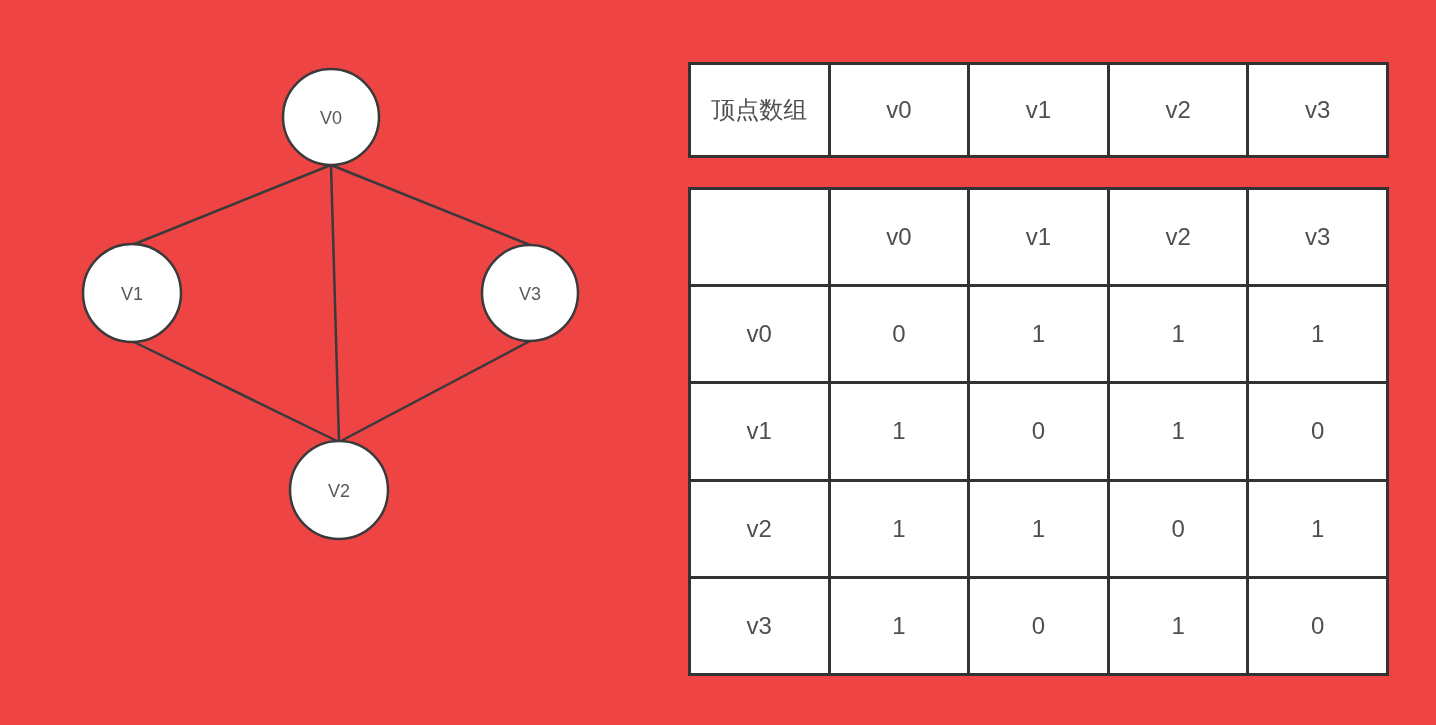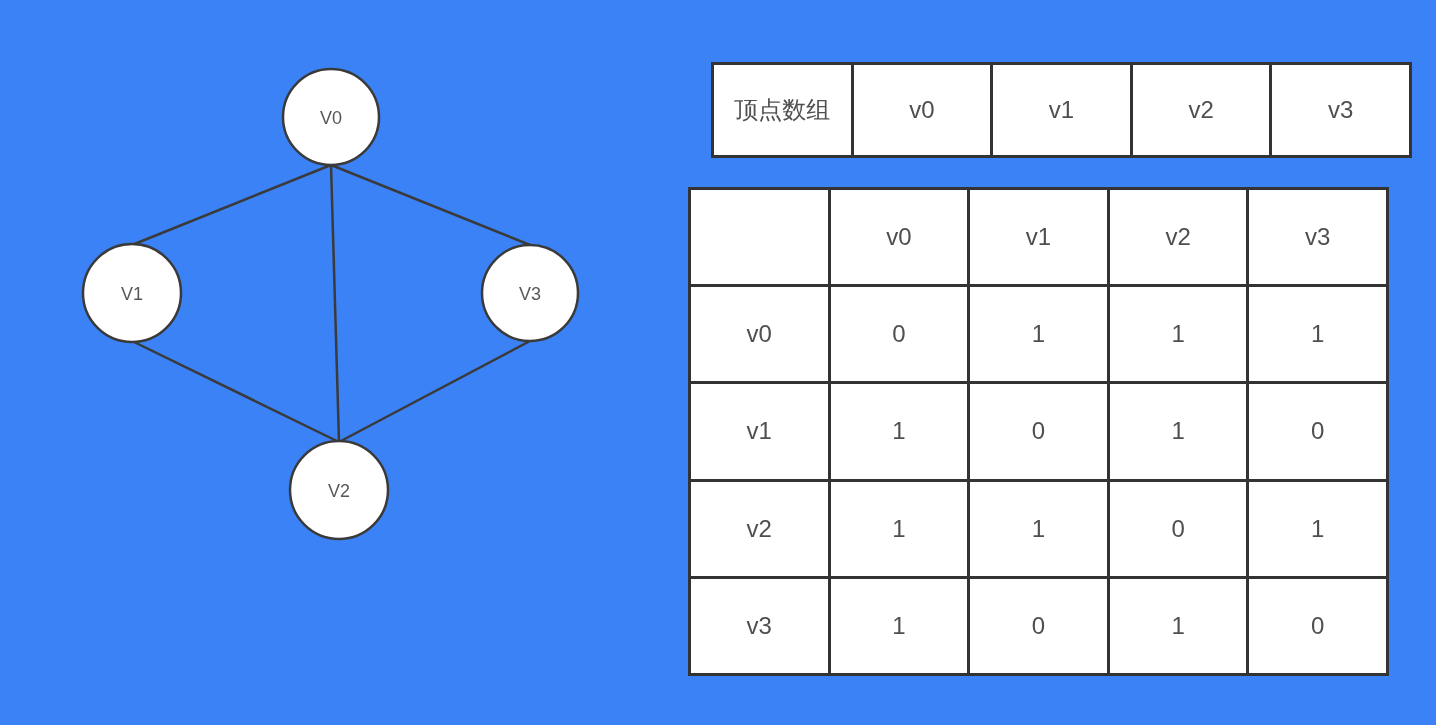--- a/index.html
+++ b/index.html
@@ -1,20 +1,20 @@
 <!DOCTYPE html>
 <html><head>
 <meta charset="utf-8">
 <style>
   html, body { margin: 0; padding: 0; background: #ffffff; }
   .canvas {
     position: relative;
     width: 1436px;
     height: 725px;
-    background: #3b82f6;
+    background: #ef4444;
     font-family: "Liberation Sans", sans-serif;
     overflow: hidden;
   }
   svg.graph { position: absolute; left: 0; top: 0; }
   .edge { stroke: #3a3a3a; stroke-width: 2.5; stroke-linecap: round; }
   .node { fill: #ffffff; stroke: #3a3a3a; stroke-width: 2.5; }
   .node-label {
     fill: #585858;
     font-size: 18px;
     font-family: "Liberation Sans", sans-serif;
@@ -28,21 +28,21 @@
   }
   table.dtable td {
     border: 3px solid #333333;
     text-align: center;
     vertical-align: middle;
     font-size: 24px;
     color: #4f4f4f;
     padding: 0;
     overflow: hidden;
   }
-  #vertex-table { left: 711px; top: 62px;  width: 701px; height: 96px;  }
+  #vertex-table { left: 688px; top: 62px;  width: 701px; height: 96px;  }
   #matrix-table { left: 688px; top: 187px; width: 701px; height: 489px; }
 </style>
 </head>
 <body>
 
 <div class="canvas">
 
   <svg class="graph" width="660" height="600" viewBox="0 0 660 600">
 
     <line class="edge" x1="331" y1="165" x2="132" y2="245"></line>

